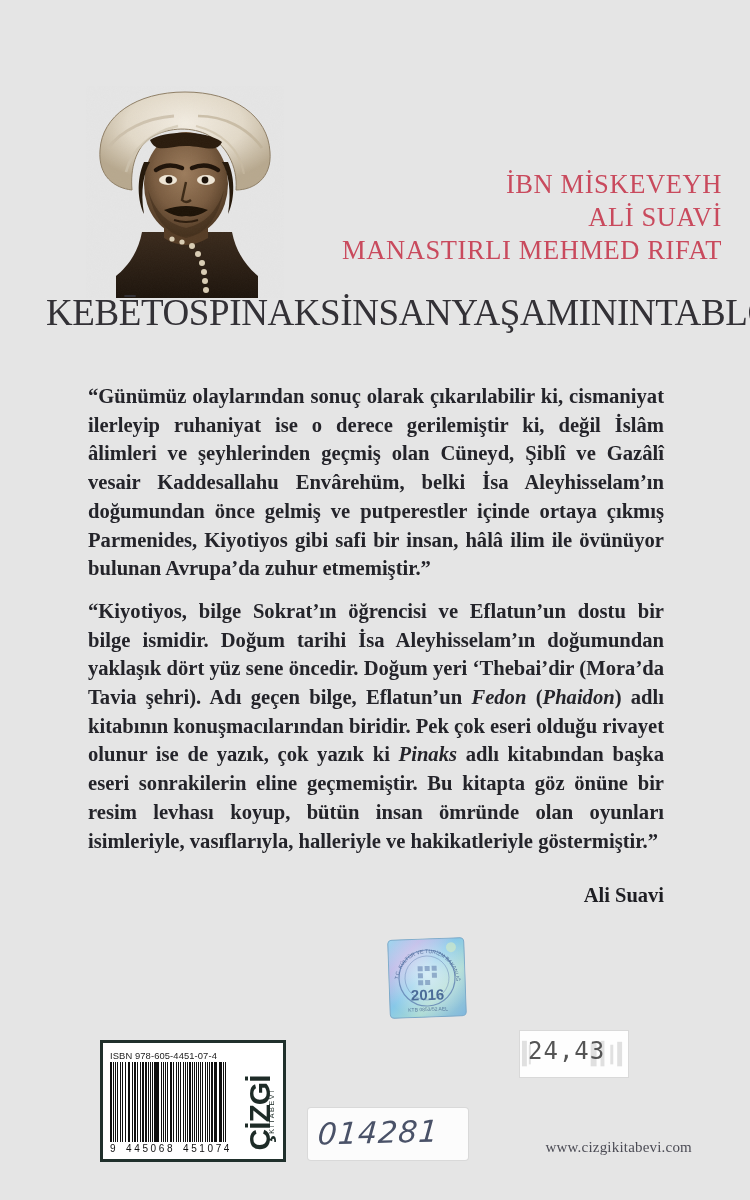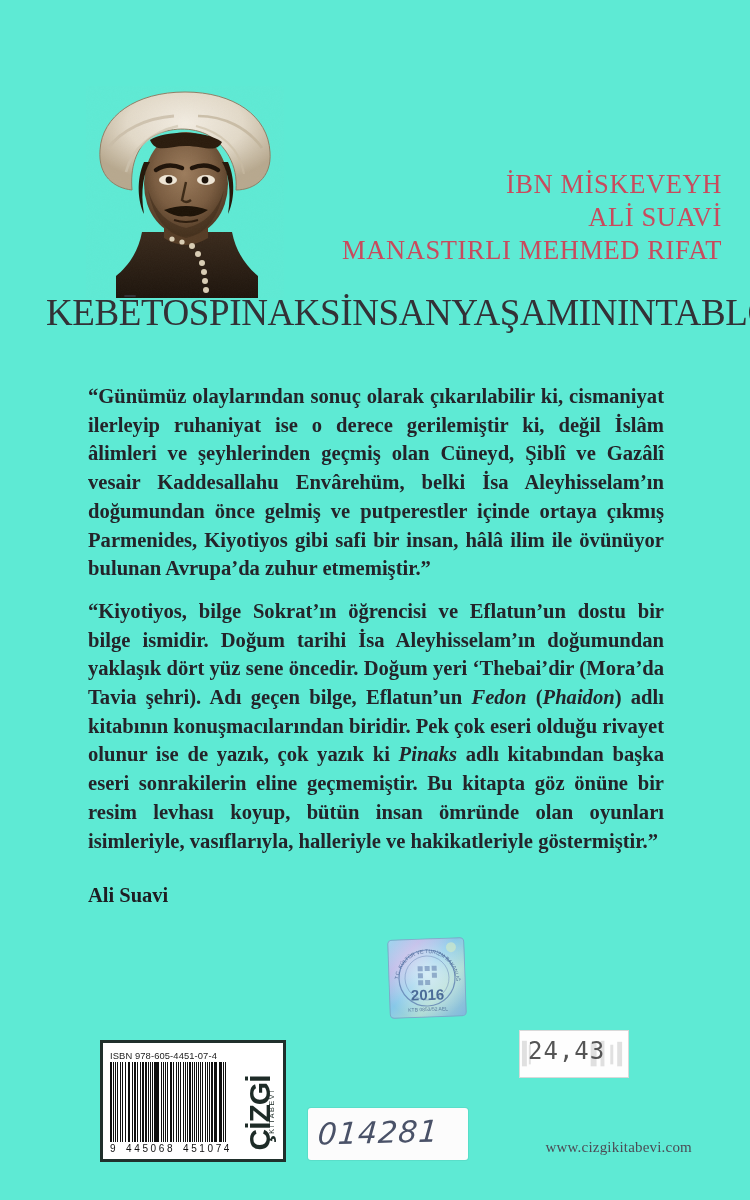--- a/index.html
+++ b/index.html
@@ -14,21 +14,21 @@
   body {
     font-family: "Liberation Serif", "DejaVu Serif", serif;
     color: #2b2b2b;
     position: relative;
     overflow: hidden;
   }
 
   .cover {
     position: absolute;
     inset: 0;
-    background: #5eead4;
+    background: #e5e5e5;
     padding: 0;
   }
 
   
   .header {
     position: absolute;
     left: 0;
     top: 0;
     width: 750px;
     height: 345px;
@@ -101,21 +101,21 @@
     text-align-last: left;
     margin-top: 14px;
   }
   .body-text em { font-style: italic; }
 
   .attrib {
     position: absolute;
     left: 88px;
     top: 884px;
     width: 576px;
-    text-align: left;
+    text-align: right;
     font-size: 20.5px;
     font-weight: bold;
     color: #1e1e23;
   }
 
   
 
   
   .hologram {
     position: absolute;

